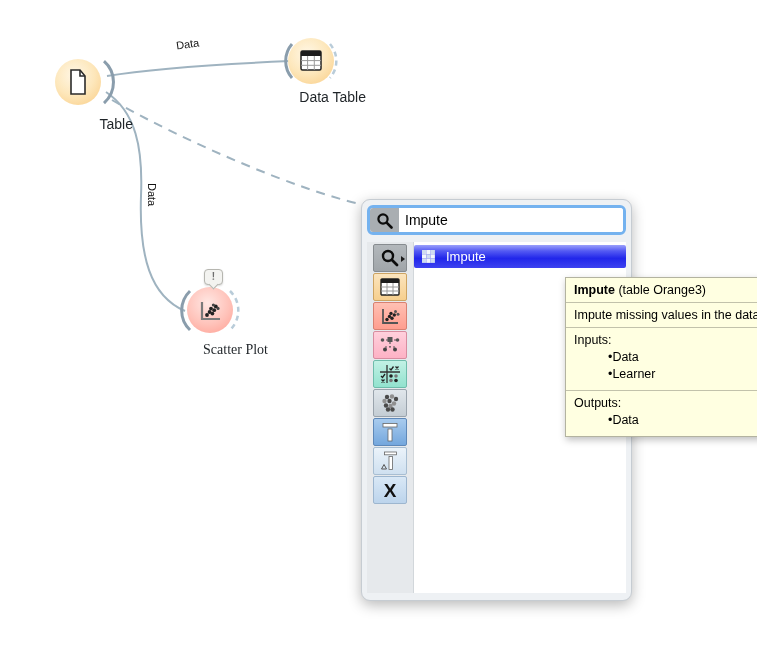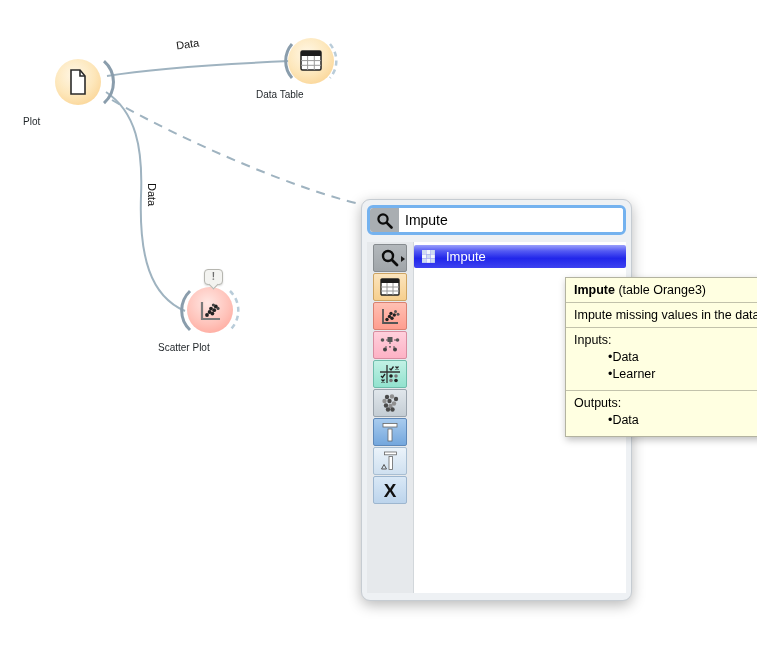--- a/index.html
+++ b/index.html
@@ -7,21 +7,21 @@
   #stage{position:relative;width:757px;height:654px;}
 
   
   #link-layer{position:absolute;left:0;top:0;}
 
   
   .widget{position:absolute;width:46px;height:46px;border-radius:50%;}
   .widget.orange{background:radial-gradient(circle at 42% 35%, #fff7e6 0%, #fde7bb 50%, #f9cb82 100%);}
   .widget.red{background:radial-gradient(circle at 45% 35%, #ffe7e3 0%, #ffc2b9 55%, #ff9d90 100%);}
   .widget svg{position:absolute;left:50%;top:50%;transform:translate(-50%,-50%);}
-  .widget-label{position:absolute;width:110px;text-align:left;font-size:10px;color:#1f2428;}
+  .widget-label{position:absolute;width:110px;text-align:right;font-size:14px;color:#1f2428;}
   .link-label{position:absolute;font-size:11px;color:#111;}
   .vertical{transform:rotate(90deg);transform-origin:0 0;}
 
   .warn-bubble{position:absolute;left:204px;top:269px;width:17px;height:14px;background:#f3f3f0;
     border:1px solid #b6b6b0;border-radius:4px;text-align:center;font-size:10px;font-weight:bold;
     color:#6e6e6e;line-height:14px;box-shadow:0 1px 2px rgba(0,0,0,.15);}
   .warn-bubble::after{content:"";position:absolute;left:5px;bottom:-4px;width:6px;height:6px;
     background:#f3f3f0;border-right:1px solid #b6b6b0;border-bottom:1px solid #b6b6b0;
     transform:rotate(45deg);}
 
@@ -79,21 +79,21 @@
     <path d="M 190 291 A 27 27 0 0 0 190 330" stroke="#8a9dac" stroke-width="3" fill="none"></path>
     <path d="M 230 291 A 27 27 0 0 1 230 330" stroke="#b9ccd9" stroke-width="2.5" fill="none" stroke-dasharray="5 4"></path>
   </svg>
 
   <div class="widget orange" style="left:55px;top:59px;">
     <svg width="26" height="28" viewBox="0 0 26 28">
       <path d="M6 2 L15 2 L20 8 L20 26 L6 26 Z" fill="#ffffff" stroke="#2b2b2b" stroke-width="1.6"></path>
       <path d="M15 2 L15 8 L20 8" fill="none" stroke="#2b2b2b" stroke-width="1.6"></path>
     </svg>
   </div>
-  <div class="widget-label" style="left:23px;top:116px;">Plot</div>
+  <div class="widget-label" style="left:23px;top:116px;">Table</div>
 
   <div class="widget orange" style="left:288px;top:38px;">
     <svg width="26" height="24" viewBox="0 0 26 24">
       <rect x="3" y="2" width="20" height="19" rx="1.5" fill="#ffffff" stroke="#222" stroke-width="1.5"></rect>
       <rect x="3" y="2" width="20" height="5" fill="#1c1c1c"></rect>
       <path d="M9.6 7 V21 M16.3 7 V21 M3 11.6 H23 M3 16.3 H23" stroke="#9a9a9a" stroke-width="1"></path>
     </svg>
   </div>
   <div class="widget-label" style="left:256px;top:89px;">Data Table</div>
 
@@ -103,21 +103,21 @@
       <circle cx="11" cy="19" r="1.9" fill="#222"></circle>
       <circle cx="13.6" cy="16" r="1.9" fill="#222"></circle>
       <circle cx="16.4" cy="17.6" r="1.9" fill="#222"></circle>
       <circle cx="15" cy="12.6" r="1.9" fill="#222"></circle>
       <circle cx="18.2" cy="14.2" r="1.9" fill="#222"></circle>
       <circle cx="19.8" cy="10.4" r="1.9" fill="#222"></circle>
       <circle cx="17.4" cy="9" r="1.6" fill="#444"></circle>
       <circle cx="22" cy="12.4" r="1.6" fill="#444"></circle>
     </svg>
   </div>
-  <div class="widget-label" style="left:158px;top:342px;">Scatter Plot</div>
+  <div class="widget-label" style="left:158px;top:342px;font-family:Liberation Serif, serif;">Scatter Plot</div>
 
   <div class="warn-bubble">!</div>
 
   <div class="link-label" style="left:176px;top:38px;transform:rotate(-8deg);">Data</div>
   <div class="link-label vertical" style="left:158px;top:183px;">Data</div>
 
   <div class="quick-menu">
     <div class="search-wrap">
       <div class="search-glass">
         <svg width="17" height="17" viewBox="0 0 17 17">

